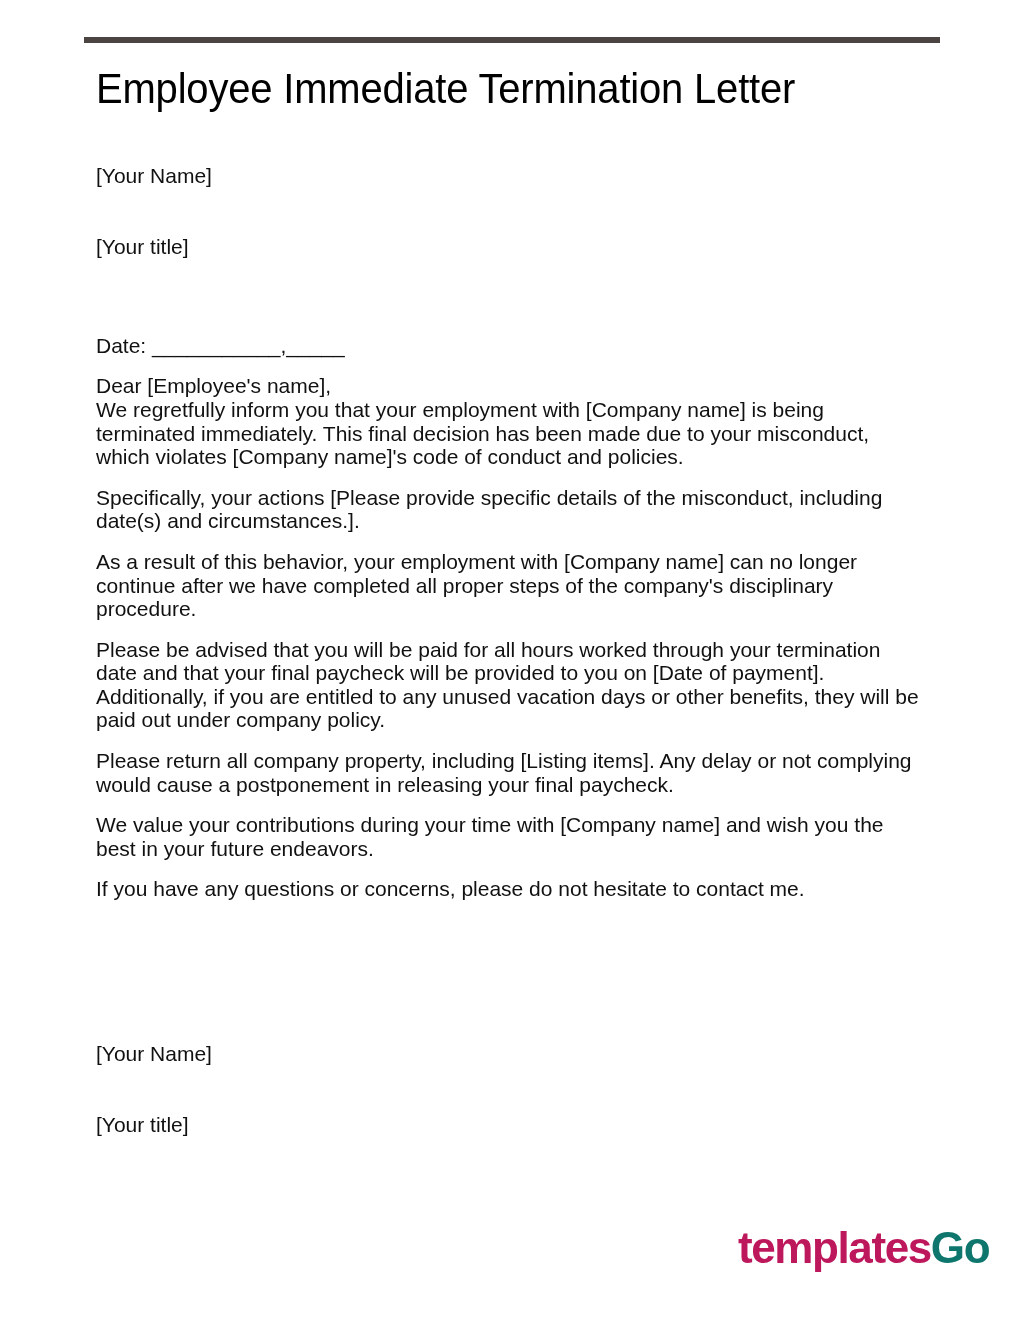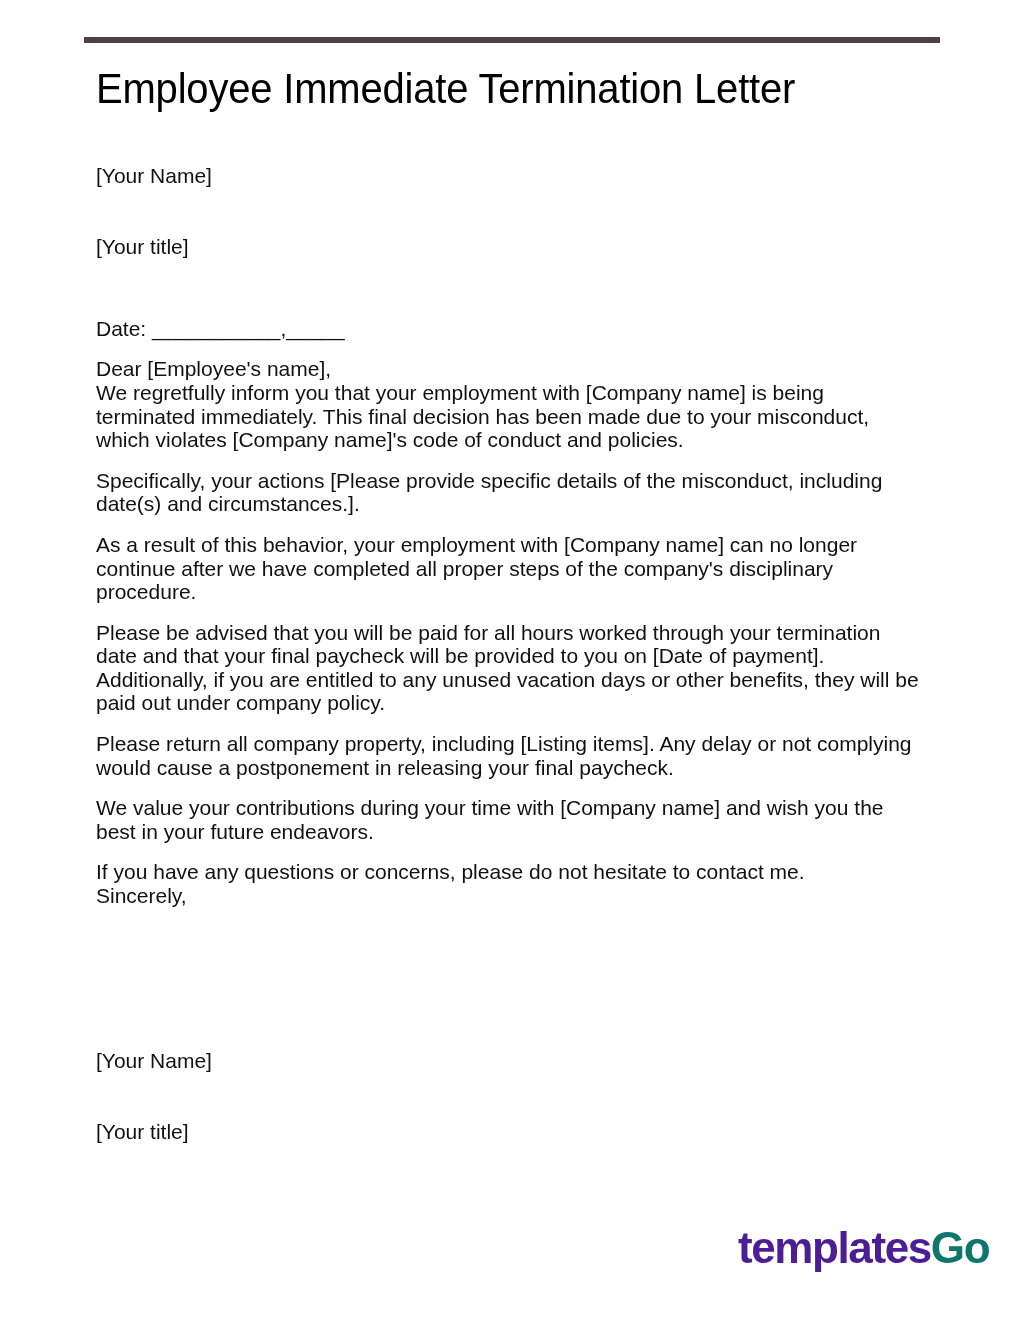--- a/index.html
+++ b/index.html
@@ -47,37 +47,37 @@
     transform-origin: left center;
   }
   .block {
     font-size: 21px;
     line-height: 23.6px;
     color: #111111;
     margin: 0;
     white-space: pre-wrap;
   }
   .addr-block { margin-top: 0px; }
-  .date-line { margin-top: 11px; }
+  .date-line { margin-top: 28px; }
   .para { margin-top: 17px; }
   .para.tight { margin-top: 0px; }
   .sig-gap { height: 94px; }
   .sig-block { margin-top: 0px; }
 
   .logo {
     position: absolute;
     left: 738px;
     top: 1222px;
     font-size: 44px;
     font-weight: 700;
     letter-spacing: -1.4px;
     line-height: 52px;
     white-space: nowrap;
   }
-  .logo .lg-dark { color: #4c1d95; }
+  .logo .lg-dark { color: #be185d; }
   .logo .lg-green { color: #0f766e; }
 </style>
 </head>
 <body>
 
 <div class="page">
 
   <div class="top-rule"></div>
 
   <div class="content">
@@ -100,21 +100,20 @@
     <div class="block para">As a result of this behavior, your employment with [Company name] can no longer continue after we have completed all proper steps of the company's disciplinary procedure.</div>
 
     <div class="block para">Please be advised that you will be paid for all hours worked through your termination date and that your final paycheck will be provided to you on [Date of payment]. Additionally, if you are entitled to any unused vacation days or other benefits, they will be paid out under company policy.</div>
 
     <div class="block para">Please return all company property, including [Listing items]. Any delay or not complying would cause a postponement in releasing your final paycheck.</div>
 
     <div class="block para">We value your contributions during your time with [Company name] and wish you the best in your future endeavors.</div>
 
     <div class="block para">If you have any questions or concerns, please do not hesitate to contact me.</div>
 
-    <div class="block para tight">Sincerely,</div>
 
     <div class="sig-gap"></div>
 
     <div class="block sig-block">
       <div>[Your Name]</div>
       <div>[Your title]</div>
     </div>
 
   </div>
 

